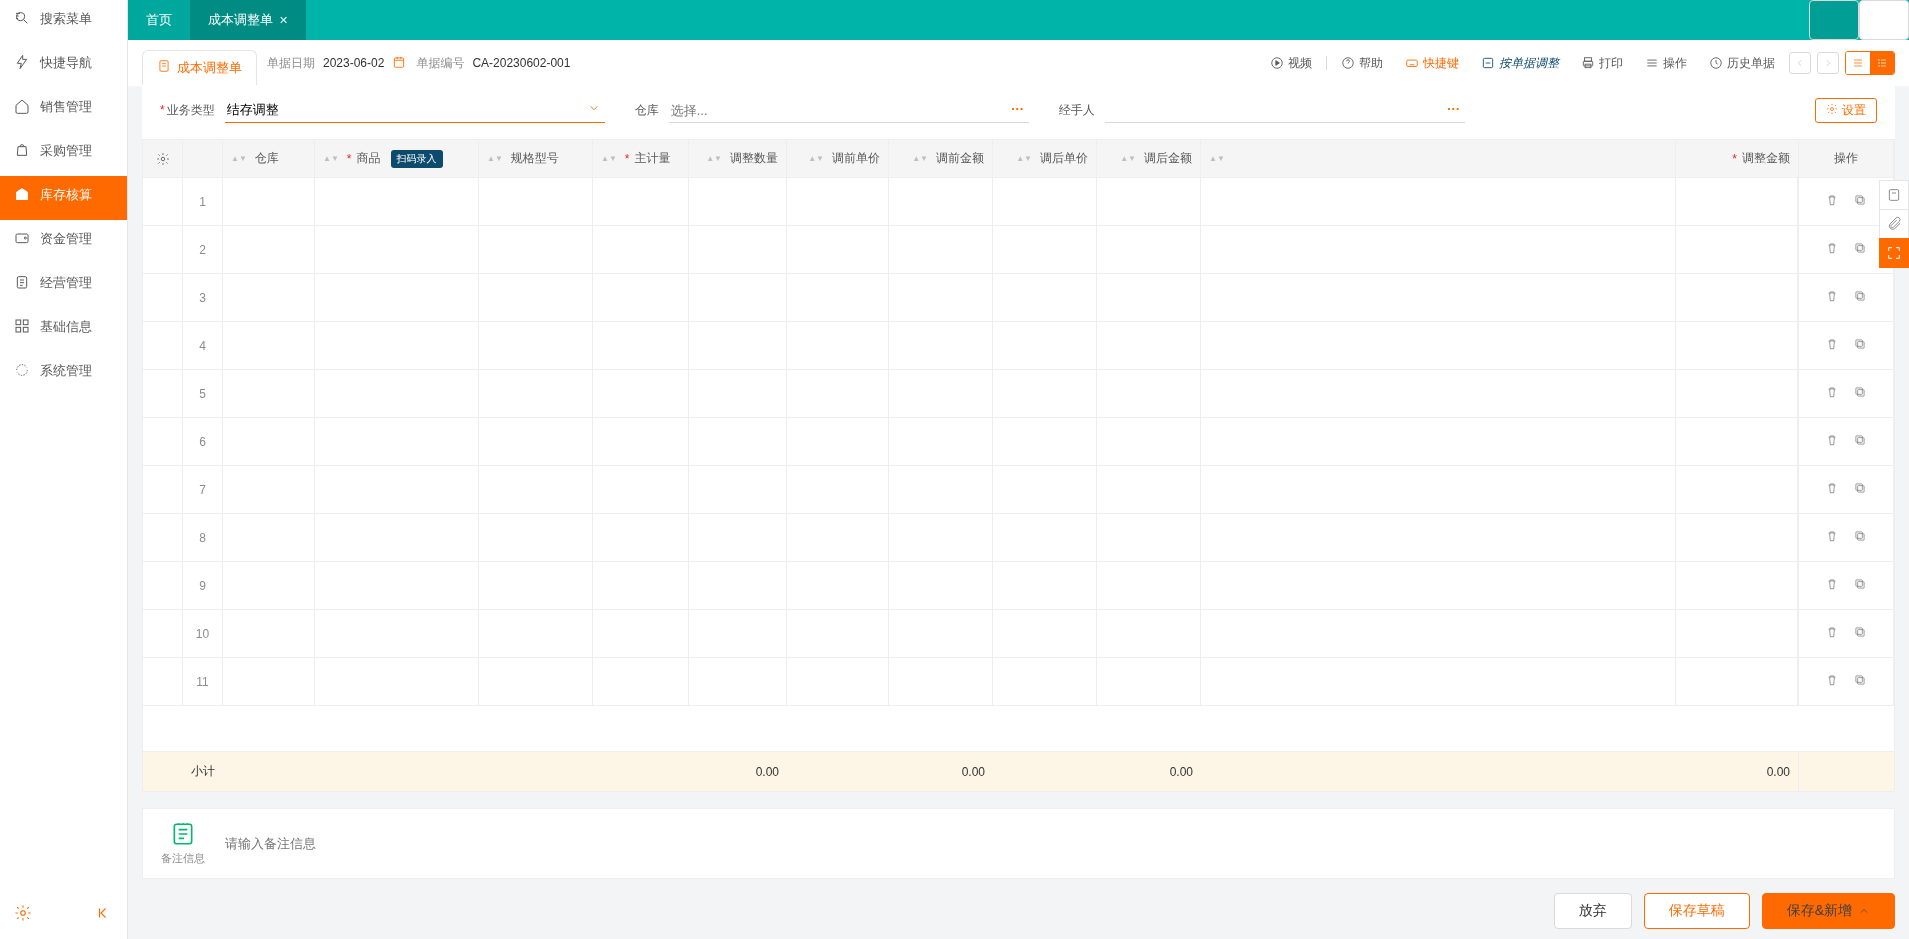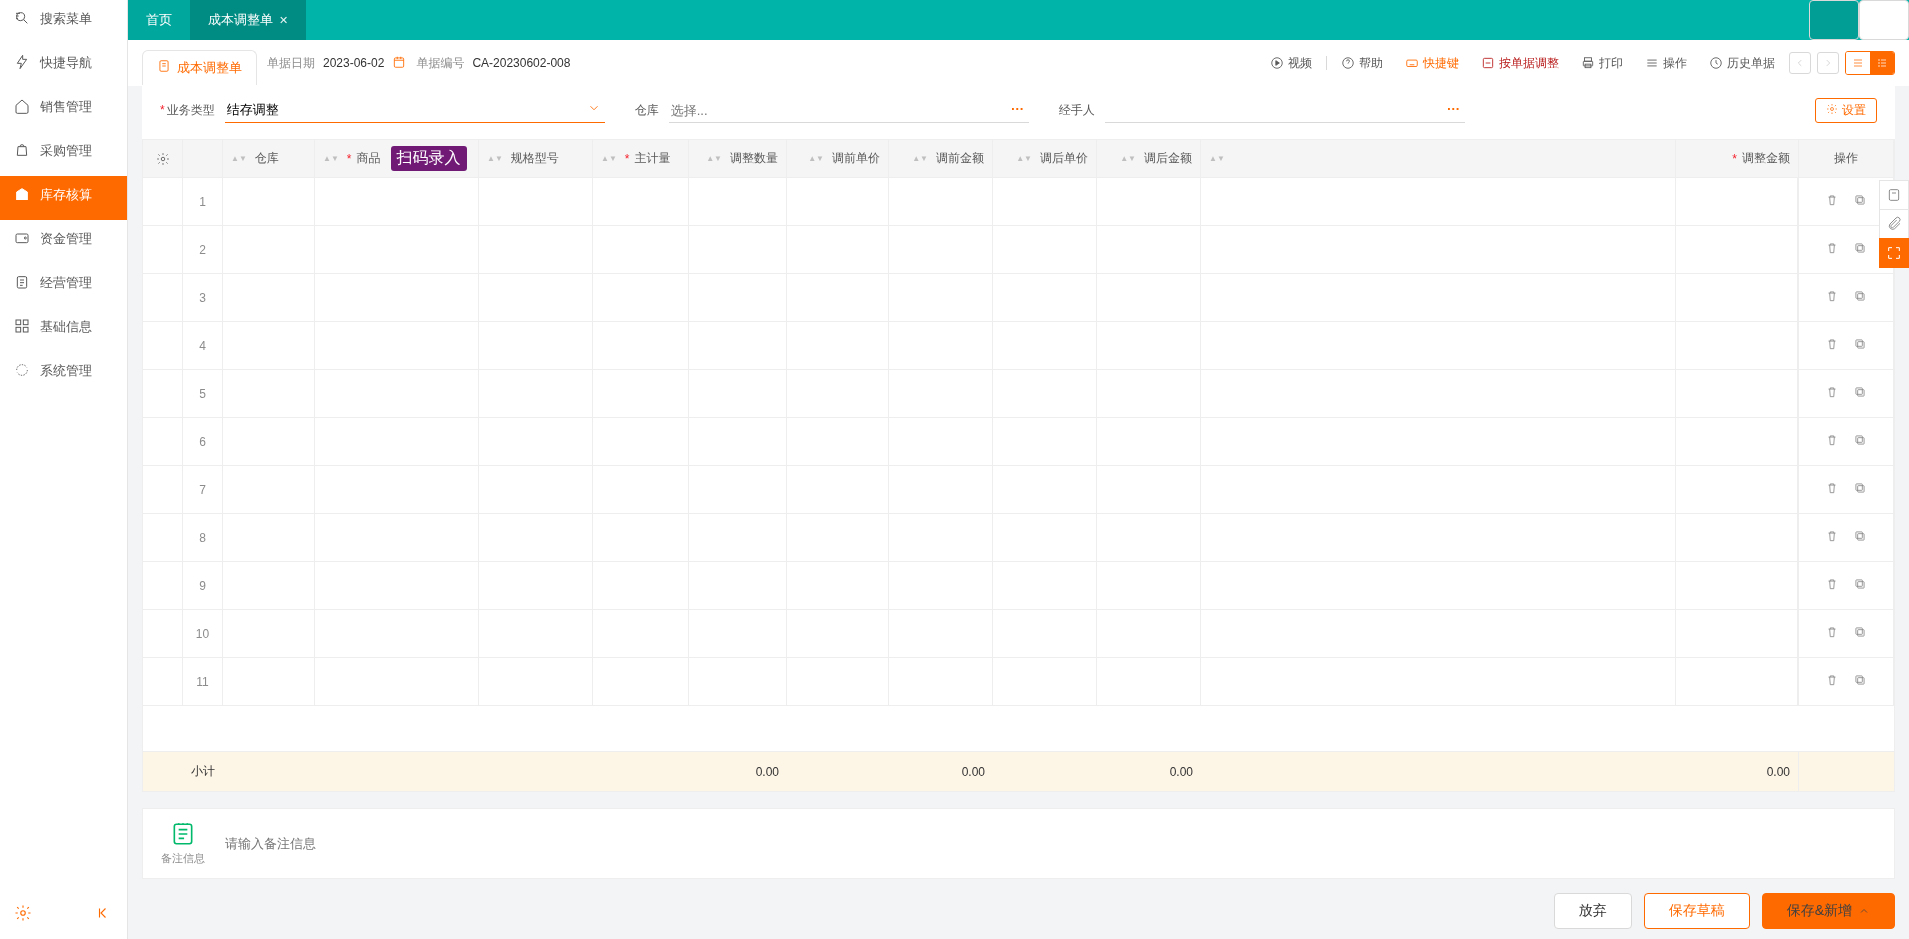--- a/index.html
+++ b/index.html
@@ -33,21 +33,21 @@
 
 .toolbar { background: #fff; height: 46px; display: flex; align-items: center; padding: 0 14px; gap: 10px; }
 .tab-label { border: 1px solid #e5e5e5; border-bottom: none; border-radius: 6px 6px 0 0; padding: 8px 14px; display: flex; align-items: center; gap: 6px; color: #ff6a00; background: #fff; margin-top: 8px; }
 .tab-label .icon { color: #ff6a00; }
 .toolbar .meta { display: flex; align-items: center; gap: 8px; color: #8c8c8c; font-size: 12px; }
 .toolbar .meta .value { color: #333; }
 .toolbar .right { margin-left: auto; display: flex; align-items: center; gap: 6px; }
 .tbtn { display: flex; align-items: center; gap: 4px; padding: 4px 8px; color: #595959; cursor: pointer; font-size: 12px; }
 .tbtn .icon { width: 14px; height: 14px; }
 .tbtn.orange { color: #ff6a00; }
-.tbtn.disabled { color: #b91c1c; cursor: not-allowed; }
+.tbtn.disabled { color: #0c4a6e; cursor: not-allowed; font-style: italic; }
 .sep { width: 1px; height: 14px; background: #d9d9d9; }
 .pager-arrow { border: 1px solid #d9d9d9; width: 22px; height: 22px; border-radius: 3px; display:flex; align-items:center; justify-content:center; color:#bfbfbf; }
 .view-toggle { display: flex; border: 1px solid #ff6a00; border-radius: 3px; overflow: hidden; }
 .view-toggle .v { width: 24px; height: 22px; display:flex; align-items:center; justify-content:center; }
 .view-toggle .v.off { background:#fff; color:#ff6a00; }
 .view-toggle .v.on { background:#ff6a00; color:#fff; }
 
 
 .formrow { background: #fff; padding: 12px 18px 16px 18px; display: flex; gap: 30px; align-items: center; margin: 0 14px; }
 .field { display:flex; align-items:center; gap:10px; }
@@ -63,21 +63,21 @@
 .settings-btn { margin-left:auto; border:1px solid #ff6a00; color:#ff6a00; border-radius:3px; padding:3px 10px; display:flex; align-items:center; gap:4px; font-size:12px; cursor:pointer; }
 
 
 .tablewrap { margin: 0 14px; background:#fff; border:1px solid #eee; flex:1; display:flex; flex-direction:column; overflow:hidden; }
 .thead { display:flex; background:#f5f5f5; border-bottom:1px solid #eee; height:38px; flex-shrink:0; }
 .th { border-right:1px solid #eee; display:flex; align-items:center; justify-content:flex-end; padding:0 8px; font-size:12px; color:#595959; gap:4px; position:relative; }
 .th.center { justify-content:center; }
 .th.left { justify-content:flex-start; }
 .th .sort { display:flex; flex-direction:column; font-size:8px; line-height:6px; color:#bfbfbf; margin-right:4px; }
 .th .req { color:#f5222d; margin-right:1px; }
-.scan-btn { background:#701a75; color:#fff; border-radius:3px; padding:2px 6px; font-size:16px; margin-left:6px; cursor:pointer; }
+.scan-btn { background:#0c4a6e; color:#fff; border-radius:3px; padding:2px 6px; font-size:10px; margin-left:6px; cursor:pointer; }
 
 .col-gear { width:40px; }
 .col-idx  { width:40px; }
 .col-wh   { width:92px; }
 .col-prod { width:164px; }
 .col-spec { width:114px; }
 .col-unit { width:96px; }
 .col-qty  { width:98px; }
 .col-preprice { width:102px; }
 .col-preamt   { width:104px; }
@@ -249,21 +249,21 @@
       <div class="meta">
         <span>单据日期</span>
         <span class="value">2023-06-02</span>
         <span style="color:#ff6a00"><svg width="14" height="14" viewBox="0 0 24 24">
               <rect x="4" y="5" width="16" height="16" rx="2"></rect>
               <path d="M4 9h16M9 3v4M15 3v4"></path>
             </svg></span>
       </div>
       <div class="meta">
         <span>单据编号</span>
-        <span class="value">CA-20230602-008</span>
+        <span class="value">CA-20230602-001</span>
       </div>
 
       <div class="right">
         <div class="tbtn">
             <span class="icon"><svg width="14" height="14" viewBox="0 0 24 24">
                 <circle cx="12" cy="12" r="9"></circle>
                 <path d="M10 8l6 4-6 4z" fill="currentColor"></path>
               </svg></span>
             <span>视频</span>
           </div>

